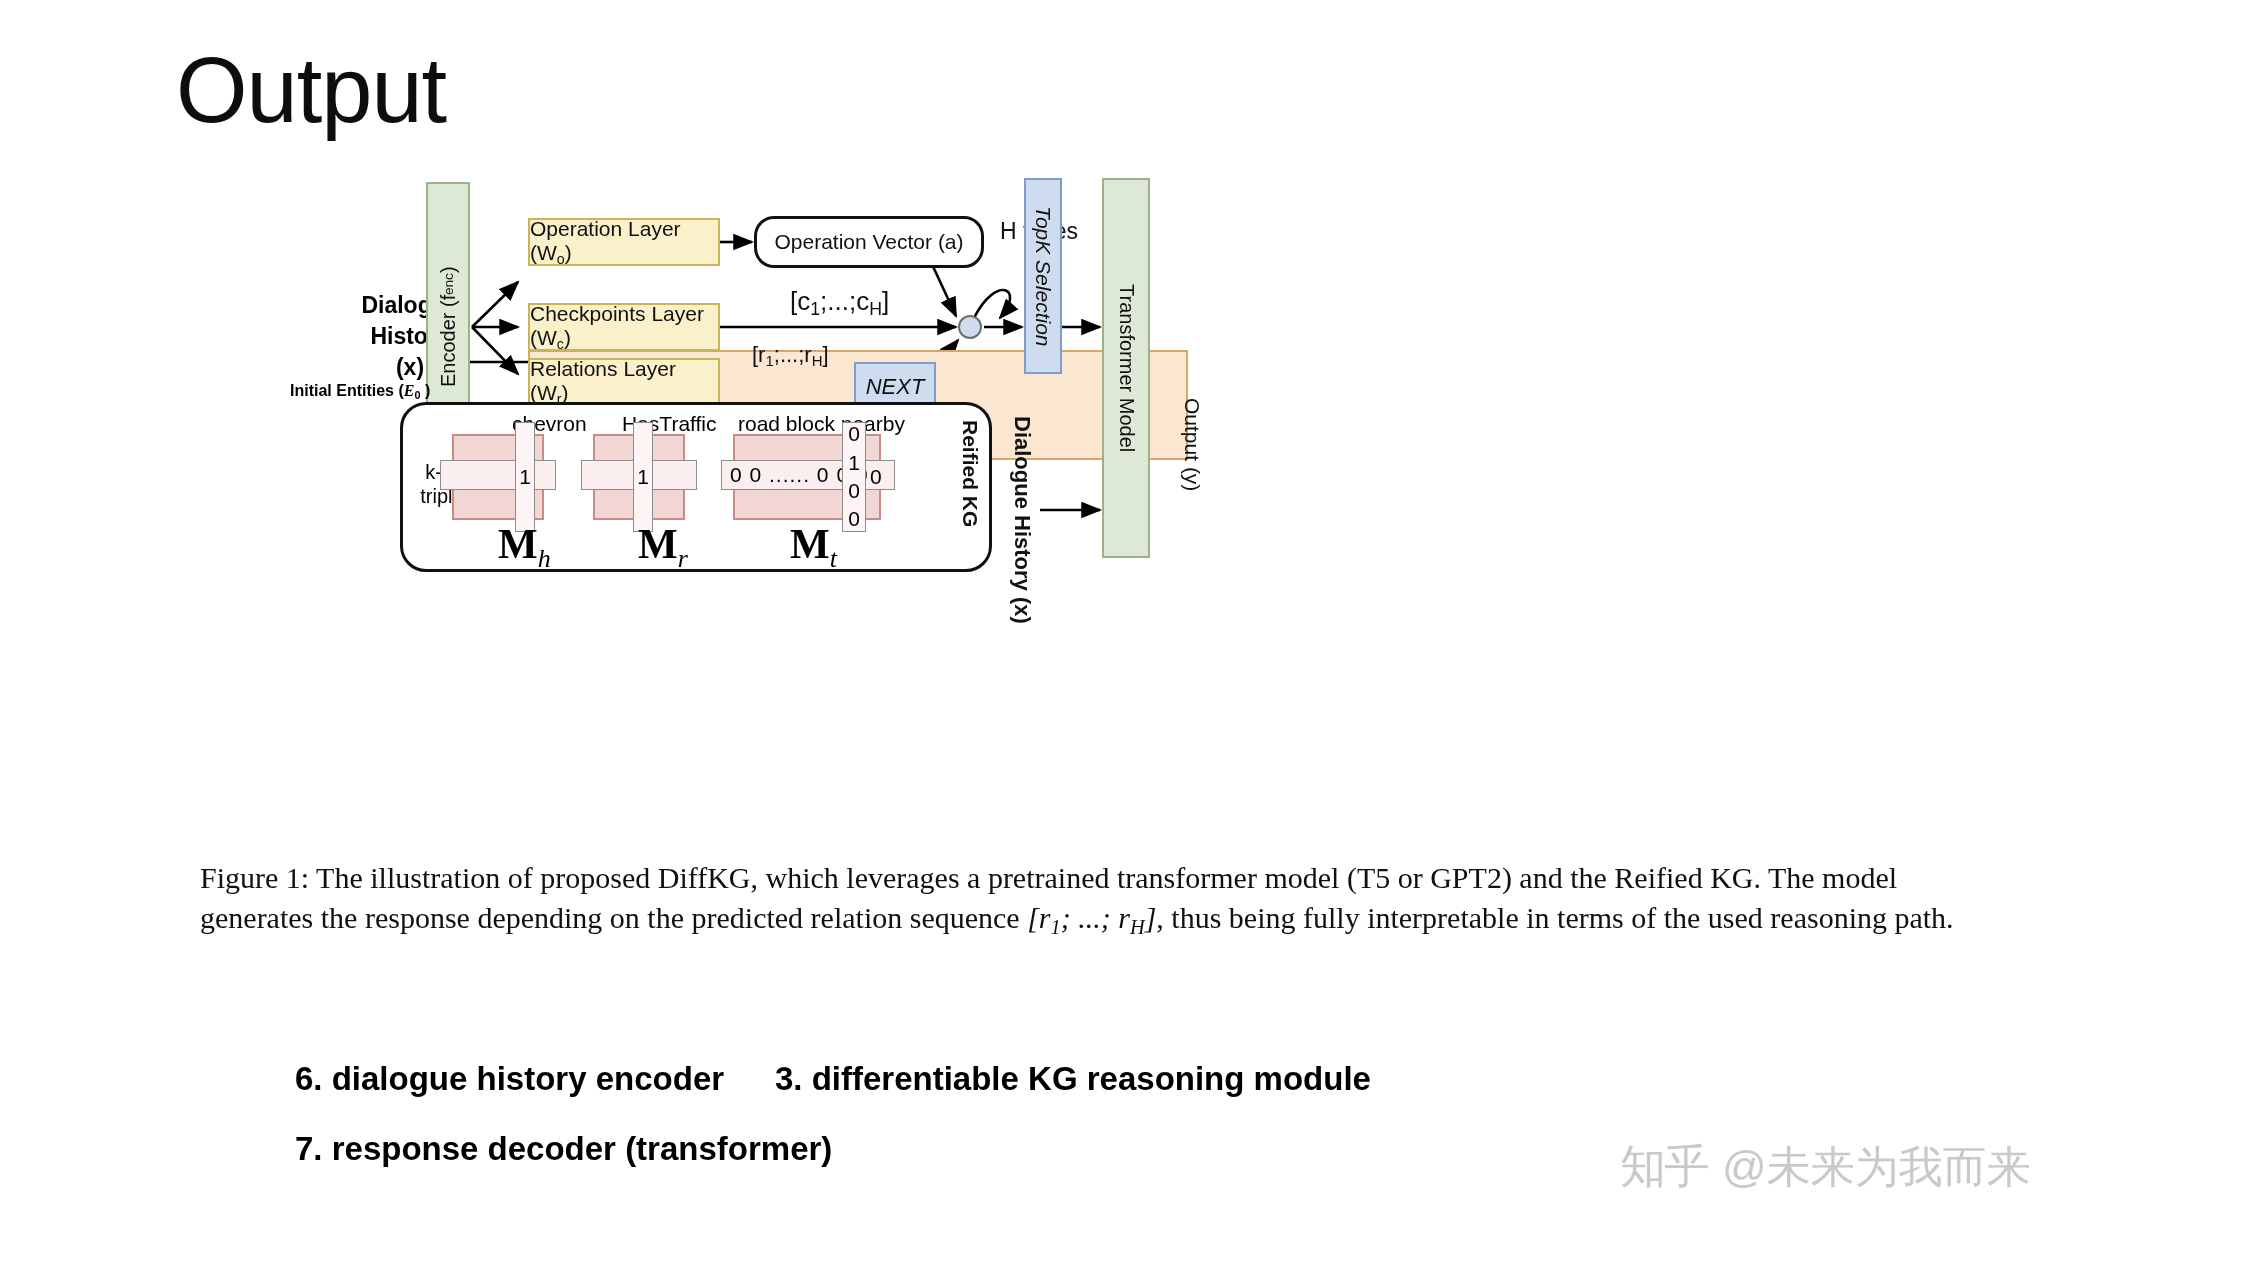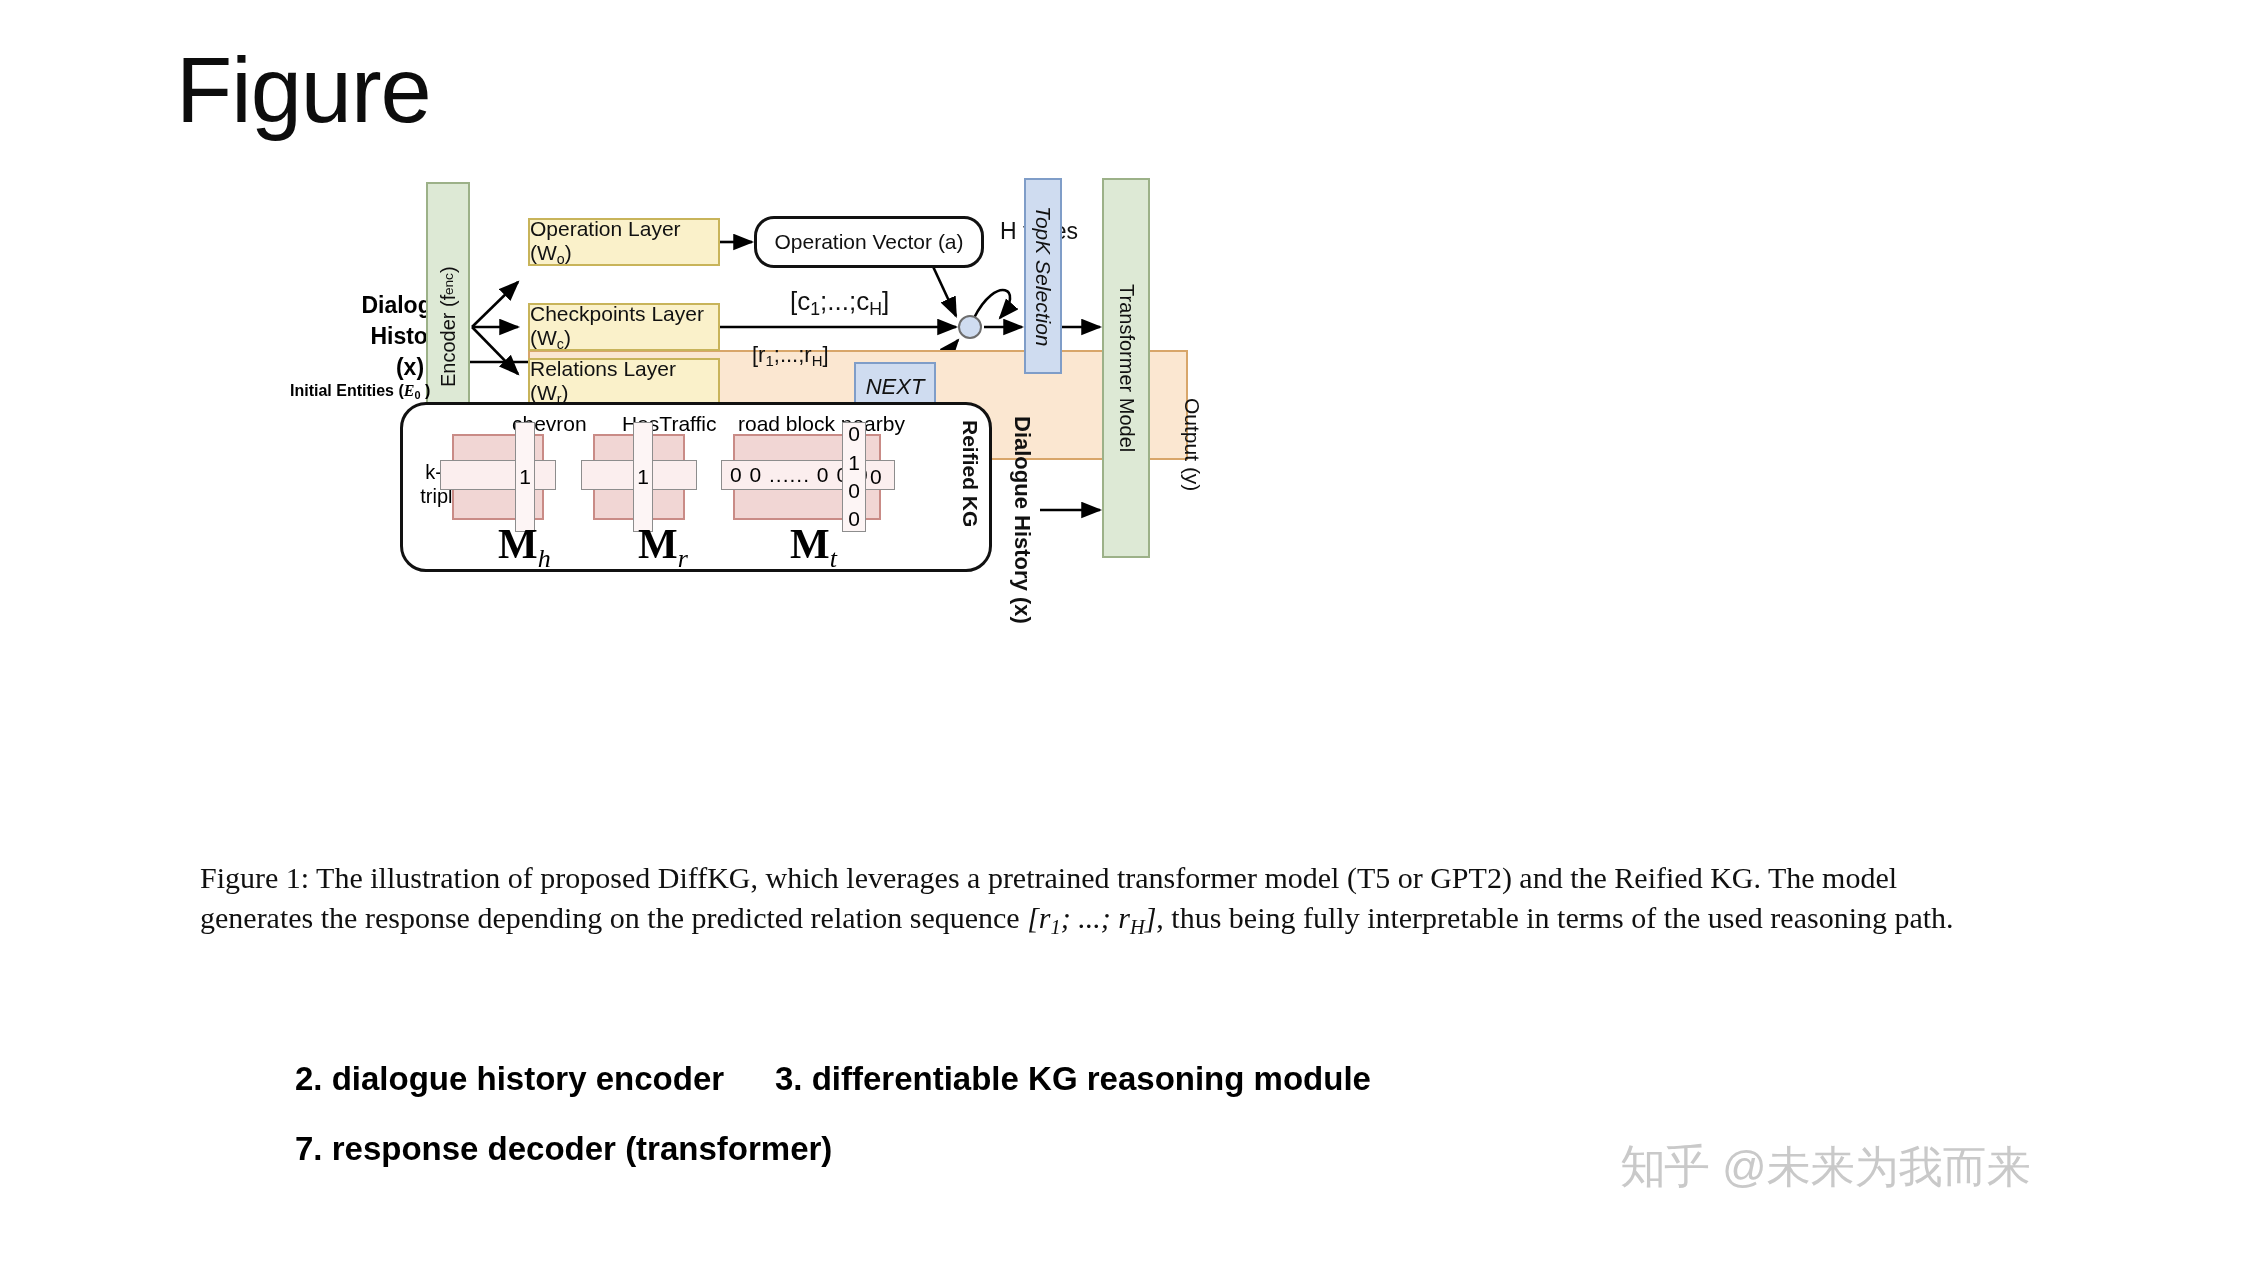--- a/index.html
+++ b/index.html
@@ -107,21 +107,21 @@
     font-family:"Liberation Sans",sans-serif;
     user-select:none;
   }
   #wm-logo{font-size:46px;color:#c9c9c9;letter-spacing:-2px;}
 </style>
 </head>
 <body>
 
 <div class="slide">
 
-  <div id="page-title">Figure</div>
+  <div id="page-title">Output</div>
 
   <div id="figure">
 
     <svg class="edges" viewBox="0 0 1420 610">
       <defs>
         <marker id="ah" markerWidth="9" markerHeight="9" refX="7.2" refY="3.2" orient="auto">
           <path d="M0,0 L8,3.2 L0,6.4 Z" fill="#000"></path>
         </marker>
       </defs>
       <g stroke="#000" stroke-width="2.6" fill="none" marker-end="url(#ah)">
@@ -288,21 +288,21 @@
     </div>
 
   </div>
 
   <div id="caption">
     <span>Figure 1: The illustration of proposed DiffKG, which leverages a pretrained transformer model (T5 or GPT2) and the Reified KG. The model generates the response depending on the predicted relation sequence </span><span class="mit"><span>[r</span><span class="sub">1</span><span>; ...; r</span><span class="sub">H</span><span>]</span></span><span>, thus being fully interpretable in terms of the used reasoning path.</span>
   </div>
 
   <div id="modules">
     <div class="mrow">
-      <div class="mitem mcol1">2. dialogue history encoder</div>
+      <div class="mitem mcol1">6. dialogue history encoder</div>
       <div class="mitem mcol2">3. differentiable KG reasoning module</div>
     </div>
     <div class="mrow">
       <div class="mitem mcol2">7. response decoder (transformer)</div>
     </div>
   </div>
 
   <div id="watermark">
     <span id="wm-logo">知乎</span>
     <span>@未来为我而来</span>

